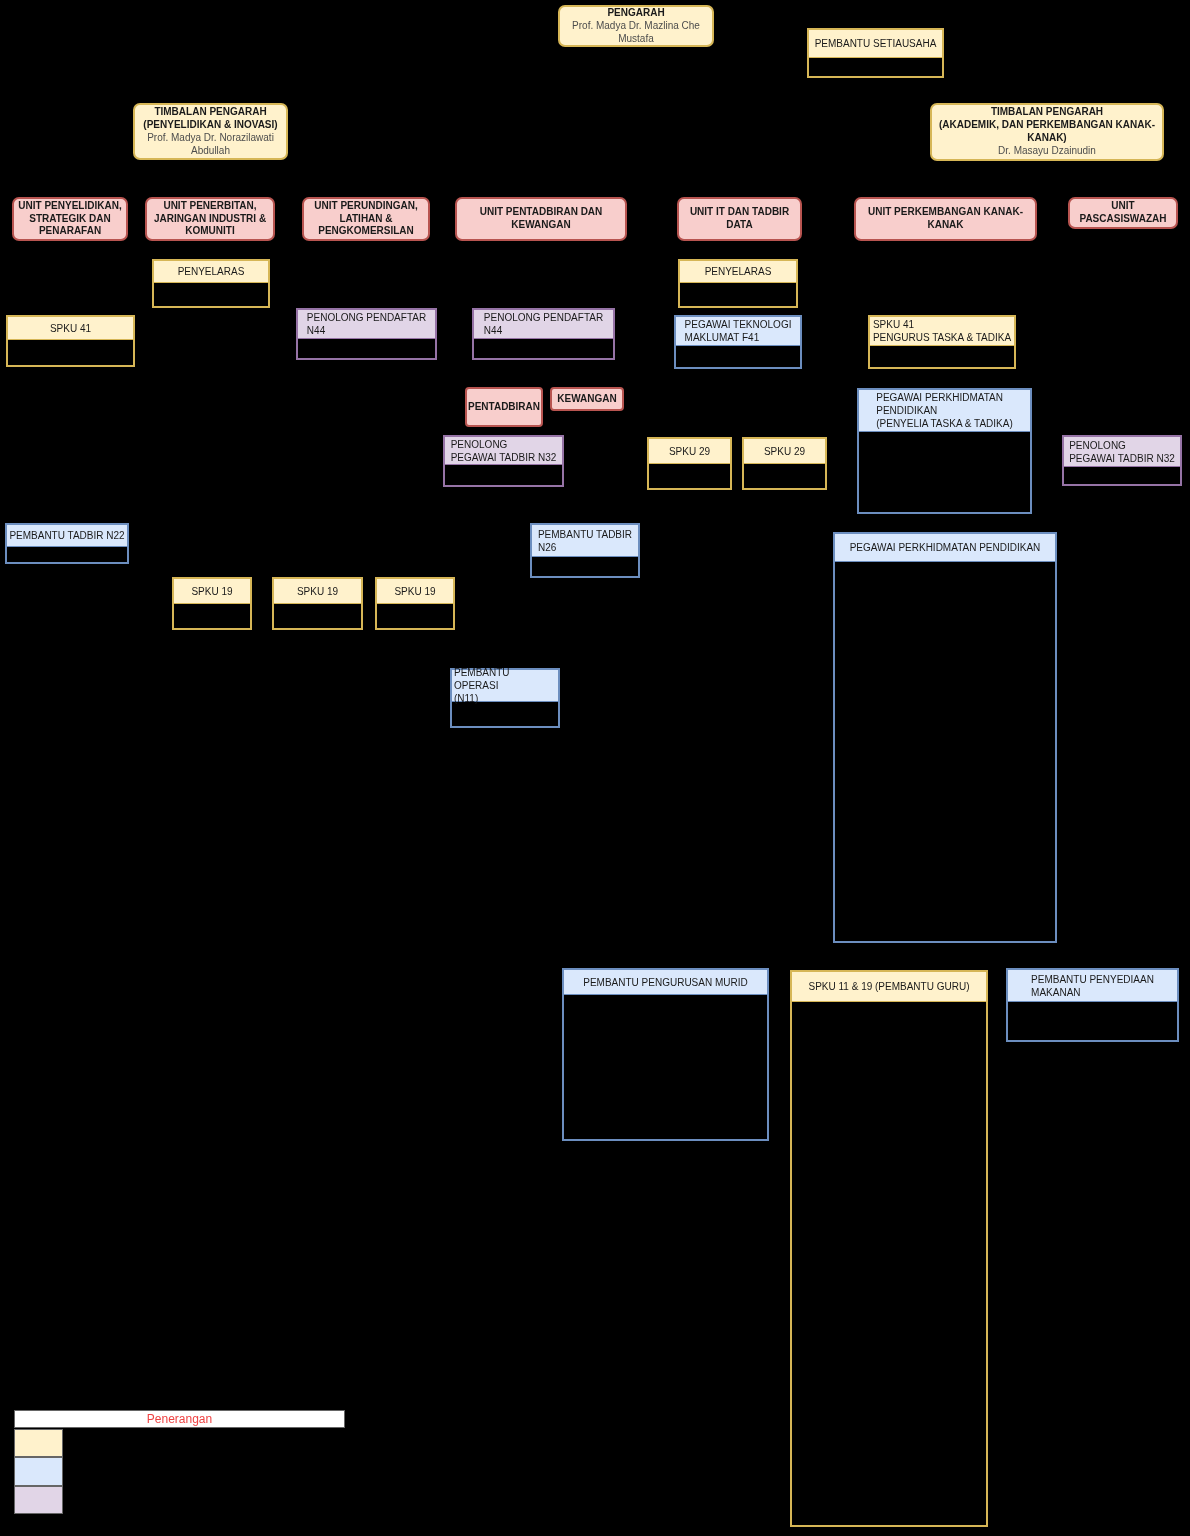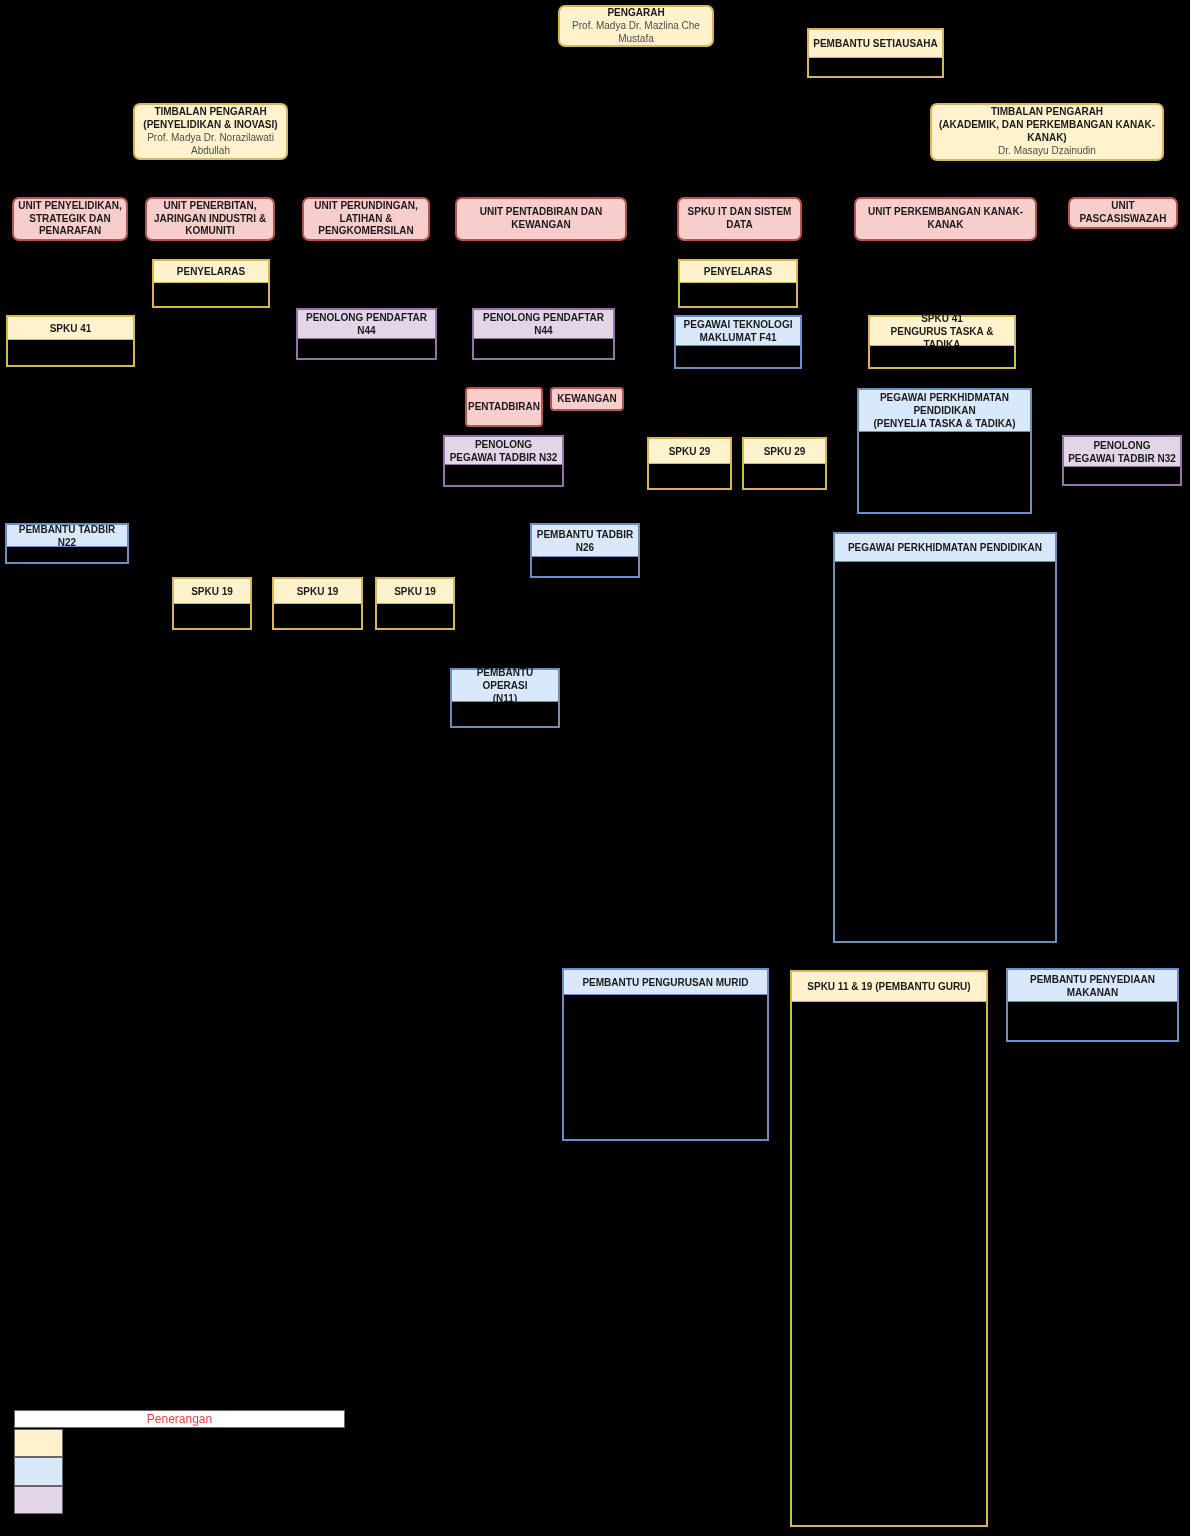--- a/index.html
+++ b/index.html
@@ -13,22 +13,22 @@
   .blue{--fc:#DAE8FC;--bc:#6C8EBF;}
   
   .rounded{border:2px solid var(--bc);background:var(--fc);border-radius:7px;
            display:flex;flex-direction:column;align-items:center;justify-content:center;
            text-align:center;padding:2px 4px;}
   .rounded .t{font-weight:bold;font-size:10px;line-height:1.28;color:#1a1a1a;white-space:pre-line;}
   .rounded .s{font-weight:normal;font-size:10px;line-height:1.25;color:#4d4d4d;white-space:pre-line;margin-top:1px;}
   
   .hb{border:2px solid var(--bc);background:#000;}
   .hb .hd{box-sizing:border-box;background:var(--fc);border-bottom:1px solid var(--bc);
-          display:flex;align-items:center;justify-content:center;text-align:center;
-          font-weight:bold;font-size:10px;line-height:1.3;color:#1a1a1a;white-space:pre-line;padding:1px 2px;}
+          display:flex;align-items:center;justify-content:center;text-align:left;
+          font-weight:normal;font-size:10px;line-height:1.3;color:#1a1a1a;white-space:pre-line;padding:1px 2px;}
   
   .legend-bar{border:1px solid #666;background:#fff;display:flex;align-items:center;justify-content:center;
               font-size:12px;color:#ef4444;}
   .swatch{border:1px solid #666;background:var(--fc);}
 </style>
 </head>
 <body>
 
 <div id="stage">
 
@@ -69,21 +69,21 @@
   <div class="node rounded pink" style="left:302px;top:197px;width:128px;height:44px">
     <div class="t">UNIT PERUNDINGAN,
 LATIHAN &amp;
 PENGKOMERSILAN</div>
   </div>
   <div class="node rounded pink" style="left:455px;top:197px;width:172px;height:44px">
     <div class="t">UNIT PENTADBIRAN DAN
 KEWANGAN</div>
   </div>
   <div class="node rounded pink" style="left:677px;top:197px;width:125px;height:44px">
-    <div class="t">SPKU IT DAN SISTEM
+    <div class="t">UNIT IT DAN TADBIR
 DATA</div>
   </div>
   <div class="node rounded pink" style="left:854px;top:197px;width:183px;height:44px">
     <div class="t">UNIT PERKEMBANGAN KANAK-
 KANAK</div>
   </div>
   <div class="node rounded pink" style="left:1068px;top:197px;width:110px;height:32px">
     <div class="t">UNIT
 PASCASISWAZAH</div>
   </div>

